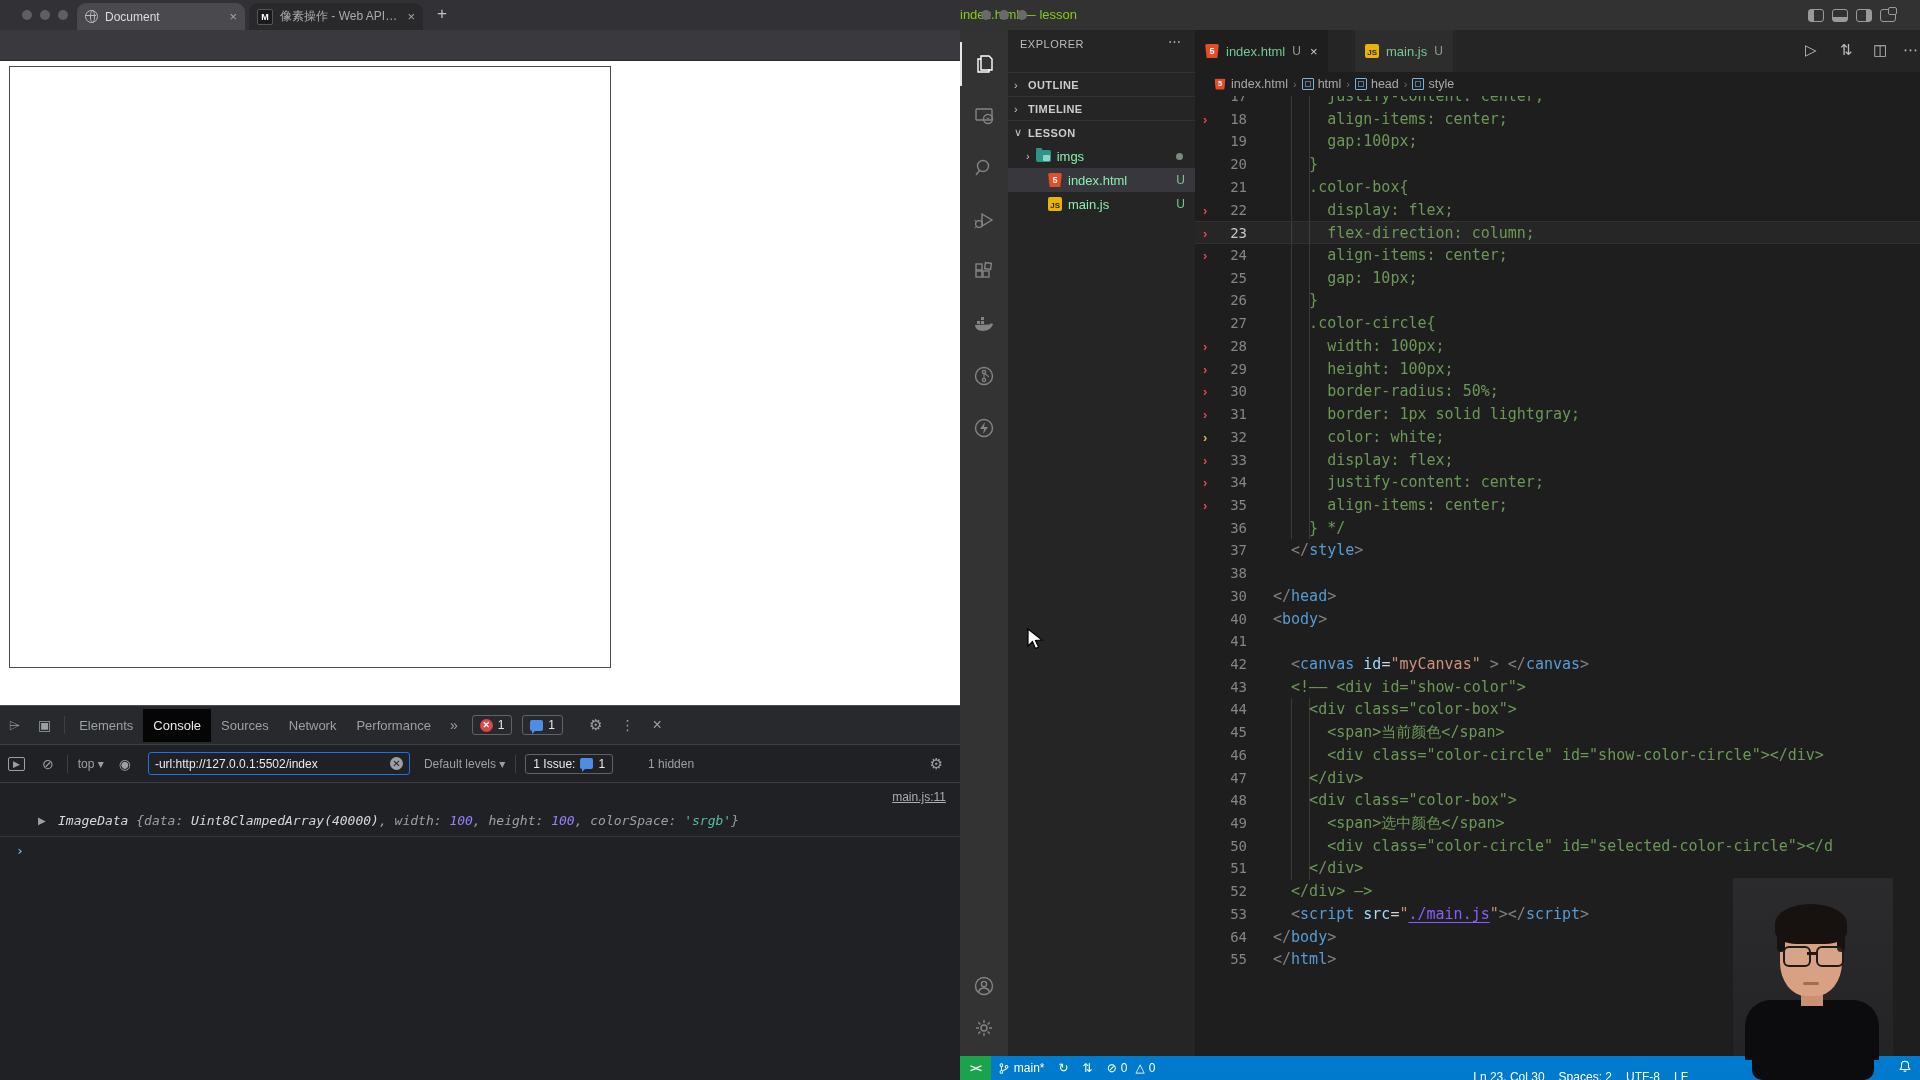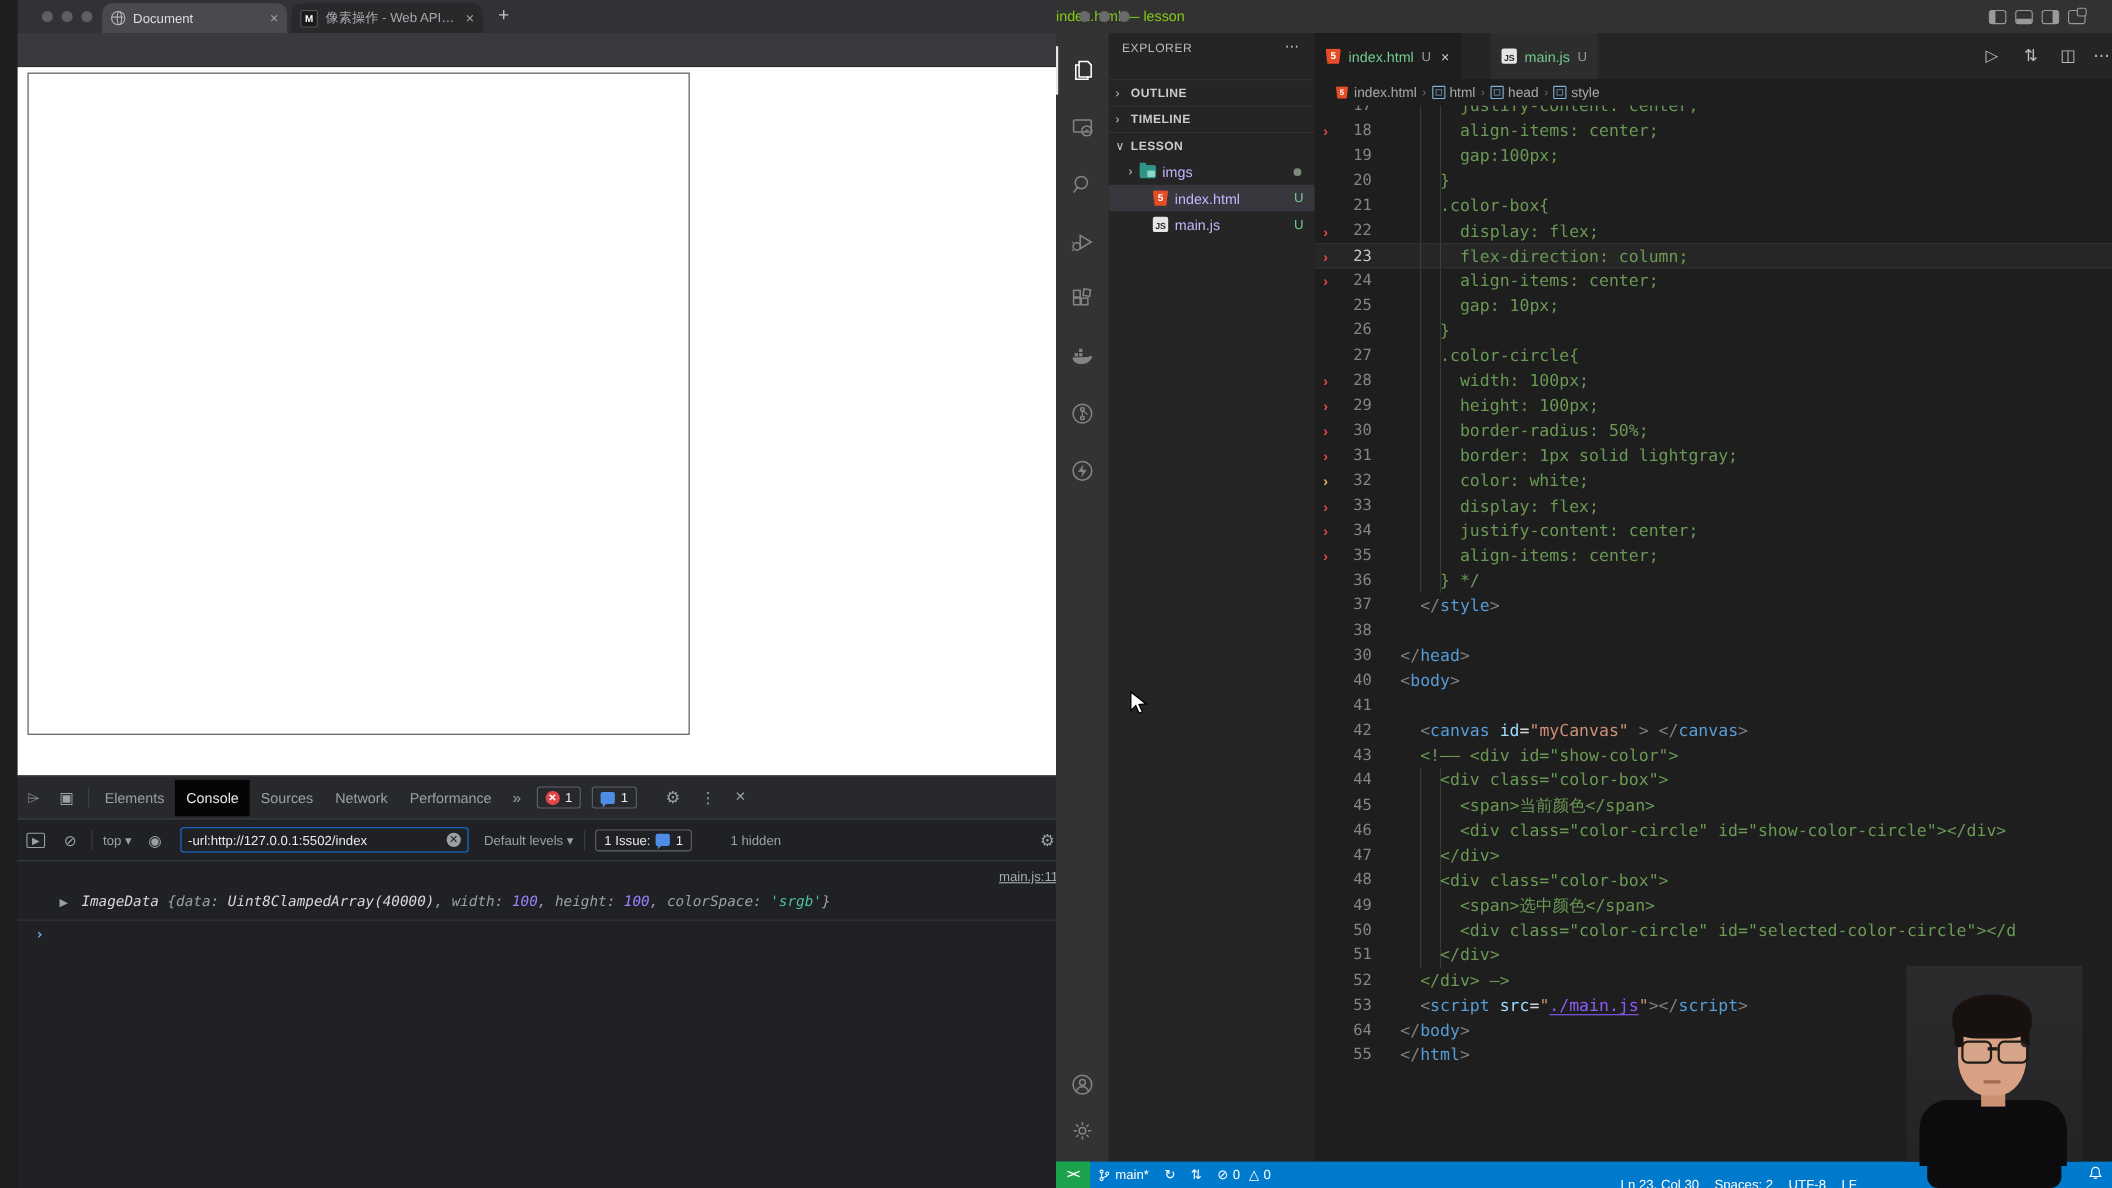--- a/index.html
+++ b/index.html
@@ -1,20 +1,20 @@
 <!DOCTYPE html>
 <html><head>
 <meta charset="utf-8">
 <style>
   html,body{margin:0;padding:0;}
   body{width:1920px;height:1080px;position:relative;overflow:hidden;background:#1e1e1e;
        font-family:"Liberation Sans",sans-serif;-webkit-font-smoothing:antialiased;}
   .abs{position:absolute;}
   
-  #browser{left:16px;top:0;width:960px;height:1016px;}
+  #browser{left:0;top:0;width:960px;height:1016px;}
   #tabbar{left:0;top:0;width:960px;height:30px;background:#323236;}
   .tdot{width:10px;height:10px;border-radius:50%;background:#5f5f63;top:10px;}
   .btab{top:3px;height:27px;border-radius:9px 9px 0 0;display:flex;align-items:center;gap:7px;padding:0 8px;box-sizing:border-box;}
   .btab .ttl{font-size:12px;color:#dcdcde;white-space:nowrap;overflow:hidden;text-overflow:ellipsis;flex:1;}
   .btab .tx{color:#a5a5a8;font-size:13px;cursor:default;}
   #tab1{left:77px;width:168px;background:#4a4a4e;}
   #tab2{left:249px;width:174px;background:#29292c;}
   .globe{width:13px;height:13px;border-radius:50%;border:1.5px solid #b9b9bc;box-sizing:border-box;position:relative;flex:none;}
   .globe::before{content:"";position:absolute;left:4px;top:-1px;width:3px;height:11px;border:1px solid #b9b9bc;border-radius:50%;}
   .globe::after{content:"";position:absolute;left:-1px;top:4px;width:11px;height:1px;background:#b9b9bc;}
@@ -71,28 +71,28 @@
   .actic svg{stroke:#848484;fill:none;stroke-width:1.4;}
   .actic.on{border-left:2px solid #e7e7e7;box-sizing:border-box;}
   .actic.on svg{stroke:#ffffff;}
   #sidebar{left:48px;top:30px;width:187px;height:1026px;background:#252526;}
   #sb-head{left:12px;top:8px;font-size:11px;color:#bbbbbb;letter-spacing:.5px;}
   #sb-dots{left:160px;top:4px;color:#cccccc;font-size:13px;}
   .section{left:0;width:187px;height:24px;border-top:1px solid #333334;box-sizing:border-box;display:flex;align-items:center;gap:4px;padding-left:6px;position:absolute;}
   .section .ch{color:#c5c5c5;font-size:11px;width:10px;}
   .section .lb{color:#cccccc;font-size:11px;font-weight:bold;letter-spacing:.4px;}
   .fitem{left:0;width:187px;height:24px;display:flex;align-items:center;gap:6px;position:absolute;box-sizing:border-box;}
-  .fitem .nm{font-size:13px;color:#c4b5fd;flex:1;white-space:nowrap;}
+  .fitem .nm{font-size:13px;color:#86efac;flex:1;white-space:nowrap;}
   .fitem .bd{font-size:12px;color:#73c991;margin-right:10px;}
   .fitem.sel{background:#37373d;}
   .foldic{width:15px;height:12px;background:#2f9488;border-radius:2px;position:relative;flex:none;}
   .foldic::before{content:"";position:absolute;left:0;top:-2px;width:6px;height:3px;background:#2f9488;border-radius:1px;}
   .foldic::after{content:"";position:absolute;right:1px;bottom:1px;width:7px;height:6px;background:#8fd4c6;border-radius:1px;}
   .htmlic{width:14px;height:14px;flex:none;background:#e44d26;color:#fff;font-size:9px;font-weight:bold;display:flex;align-items:center;justify-content:center;border-radius:2px;clip-path:polygon(0 0,100% 0,88% 100%,50% 115%,12% 100%);}
-  .jsic{width:14px;height:14px;flex:none;background:#e5e5e5;color:#2b2b2b;font-size:8px;font-weight:bold;display:flex;align-items:flex-end;justify-content:flex-end;border-radius:2px;padding:0 2px 1px 0;box-sizing:border-box;}
+  .jsic{width:14px;height:14px;flex:none;background:#eab308;color:#2b2b2b;font-size:8px;font-weight:bold;display:flex;align-items:flex-end;justify-content:flex-end;border-radius:2px;padding:0 2px 1px 0;box-sizing:border-box;}
   .gdot{width:7px;height:7px;border-radius:50%;background:#7e8a7e;margin-right:12px;}
   
   #edtabs{left:235px;top:30px;width:725px;height:42px;background:#252526;}
   .edtab{top:0;height:42px;display:flex;align-items:center;gap:7px;padding:0 10px;box-sizing:border-box;position:absolute;}
   .edtab .nm{font-size:13px;color:#73c991;}
   .edtab .u{font-size:12px;color:#8f9e93;}
   .edtab .x{font-size:13px;color:#cccccc;margin-left:2px;}
   #edtab1{left:0;background:#1e1e1e;}
   #edtab2{left:160px;background:#2d2d2d;}
   .edact{top:11px;color:#bdbdbd;font-size:15px;position:absolute;}

